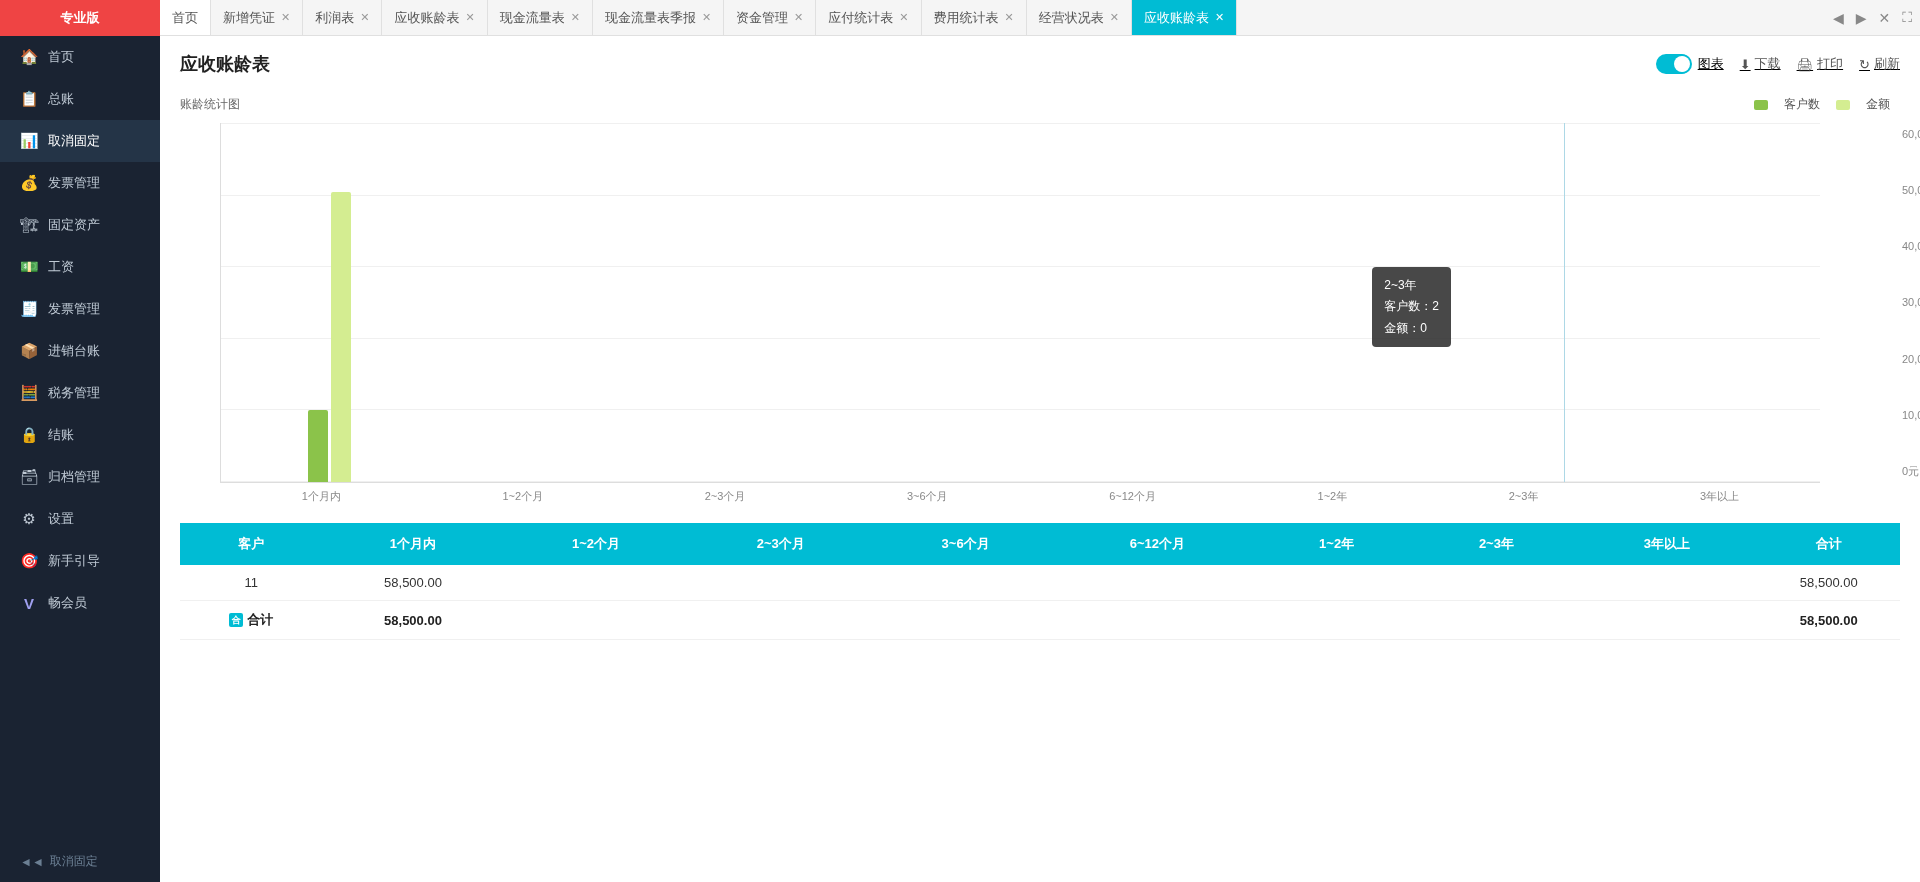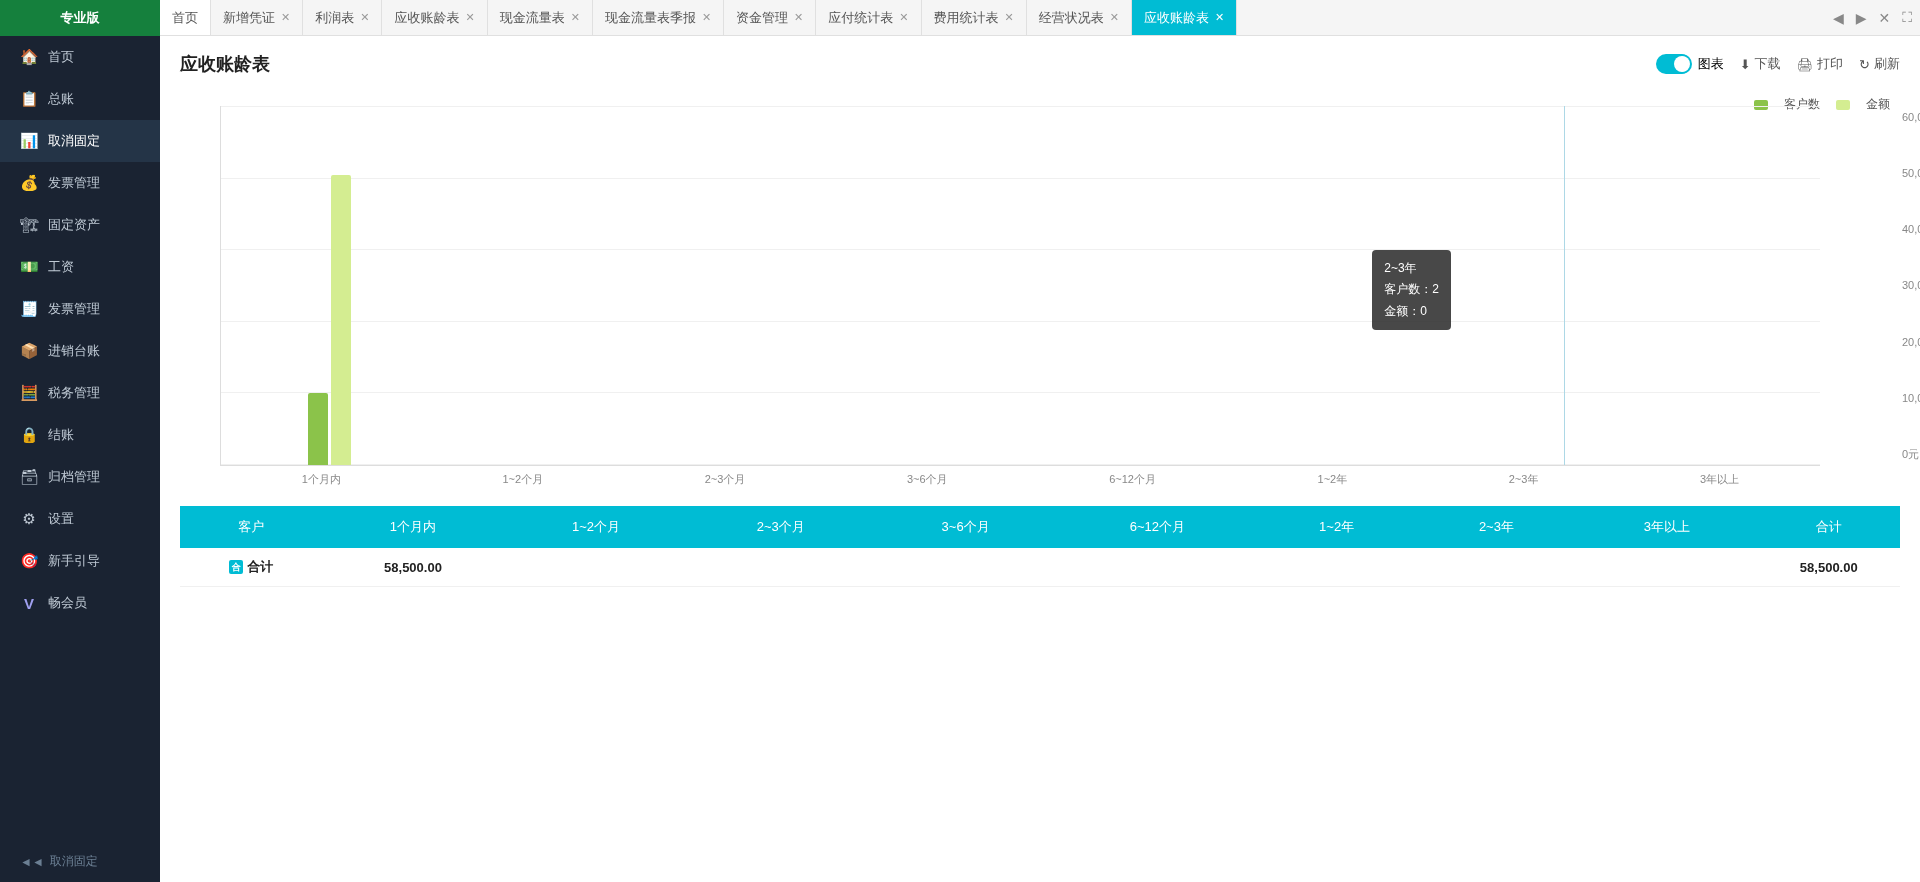--- a/index.html
+++ b/index.html
@@ -9,21 +9,21 @@
     .sidebar {
       width: 160px;
       background: #1a2332;
       color: #ccc;
       display: flex;
       flex-direction: column;
       flex-shrink: 0;
       height: 100%;
     }
     .sidebar-logo {
-      background: #15803d;
+      background: #ef4444;
       height: 36px;
       display: flex;
       align-items: center;
       justify-content: center;
       color: white;
       font-size: 13px;
       font-weight: bold;
     }
     .sidebar-item {
       display: flex;
@@ -121,20 +121,21 @@
     }
     .page-title {
       font-size: 18px;
       font-weight: bold;
       color: #222;
     }
     .header-actions {
       display: flex;
       align-items: center;
       gap: 16px;
+      text-decoration: underline;
     }
     .toggle-wrap {
       display: flex;
       align-items: center;
       gap: 6px;
     }
     .toggle {
       width: 36px;
       height: 20px;
       background: #00bcd4;
@@ -290,21 +291,21 @@
       width: calc(100% - 40px);
       margin: 0 20px 20px 20px;
       border-collapse: collapse;
     }
     .data-table thead tr {
       background: #00bcd4;
       color: white;
     }
     .data-table thead th {
       padding: 12px 24px;
-      font-weight: normal;
+      font-weight: bold;
       font-size: 13px;
       text-align: center;
     }
     .data-table tbody tr td {
       padding: 10px 8px;
       font-size: 13px;
       text-align: center;
       border-bottom: 1px solid #f0f0f0;
       color: #333;
     }
@@ -471,20 +472,21 @@
           <span>打印</span>
         </div>
         <div class="action-btn">
           <span>↻</span>
           <span>刷新</span>
         </div>
       </div>
     </div>
 
     <div class="chart-area">
+      <div class="chart-title">账龄统计图</div>
       <div class="chart-legend">
         <div class="legend-item">
           <div class="legend-box" style="background:#8bc34a;"></div>
           <span>客户数</span>
         </div>
         <div class="legend-item">
           <div class="legend-box" style="background:#d4ed91;"></div>
           <span>金额</span>
         </div>
       </div>
@@ -587,20 +589,32 @@
           <th>3~6个月</th>
           <th>6~12个月</th>
           <th>1~2年</th>
           <th>2~3年</th>
           <th>3年以上</th>
           <th>合计</th>
         </tr>
       </thead>
       <tbody>
         <tr>
+          <td>11</td>
+          <td>58,500.00</td>
+          <td></td>
+          <td></td>
+          <td></td>
+          <td></td>
+          <td></td>
+          <td></td>
+          <td></td>
+          <td>58,500.00</td>
+        </tr>
+        <tr>
           <td>
             <div class="total-row-label">
               <span class="total-icon">合</span>
               <span>合计</span>
             </div>
           </td>
           <td>58,500.00</td>
           <td></td>
           <td></td>
           <td></td>

